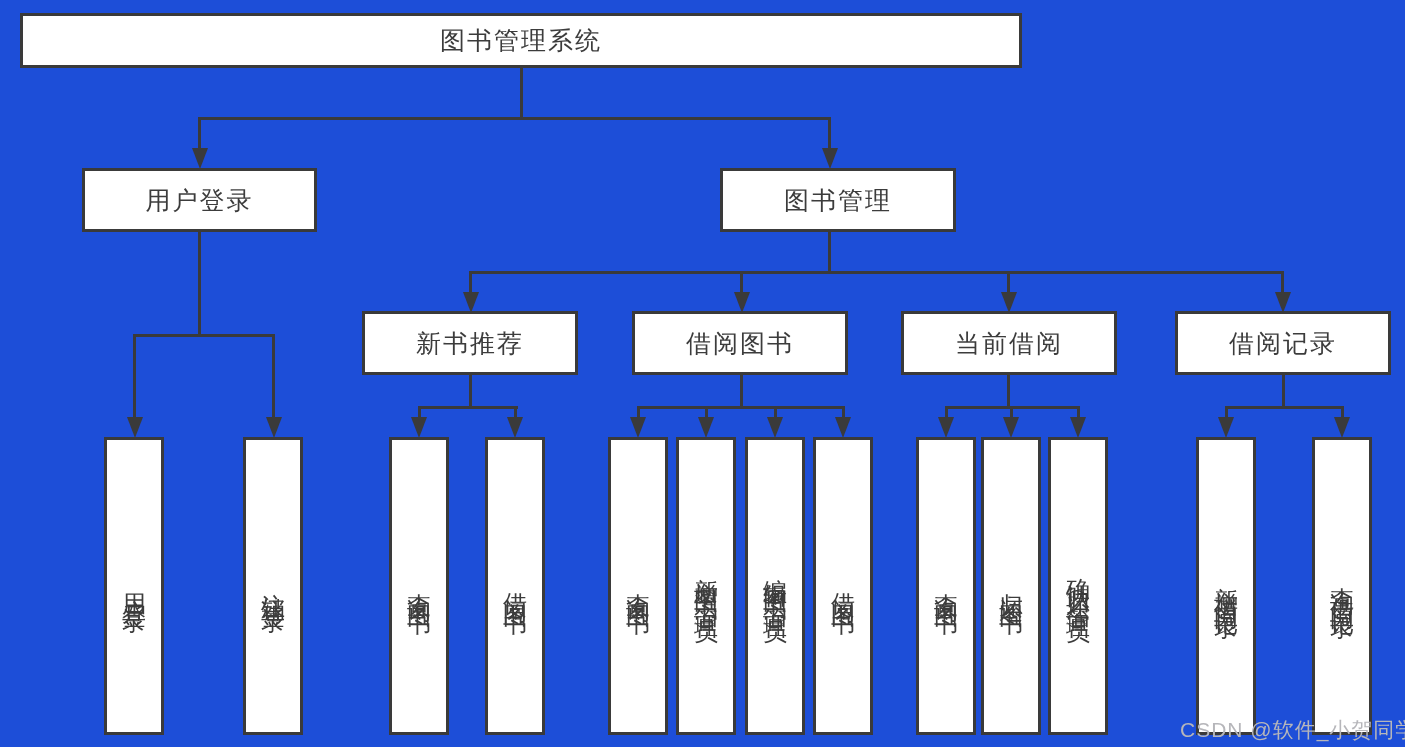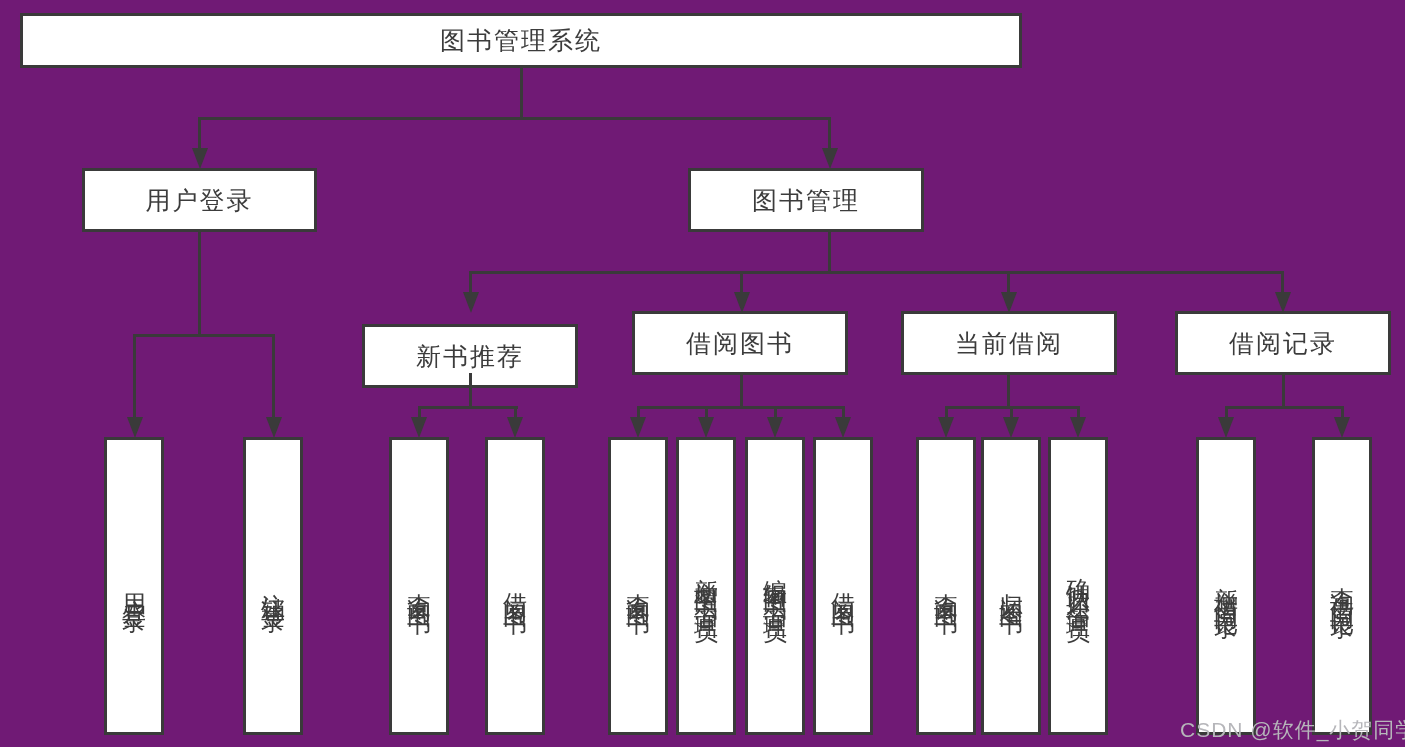--- a/index.html
+++ b/index.html
@@ -1,19 +1,19 @@
 <!DOCTYPE html>
 <html><head>
 <meta charset="utf-8">
 <style>
   html,body{margin:0;padding:0;background:#ffffff;}
   .canvas{
     position:relative;
     width:1405px;height:747px;
-    background:#701a75;
+    background:#1d4ed8;
     font-family:"Liberation Sans","DejaVu Sans",sans-serif;
     overflow:hidden;
   }
   .box{
     position:absolute;
     box-sizing:border-box;
     border:3px solid #3a3a3a;
     background:#ffffff;
     display:flex;align-items:center;justify-content:center;
     color:#3c3c3c;
@@ -53,23 +53,23 @@
   }
 </style>
 </head>
 <body>
 
 <div class="canvas">
 
   <div class="box" style="left:20px;top:13px;width:1002px;height:55px">图书管理系统</div>
 
   <div class="box" style="left:82px;top:168px;width:235px;height:64px">用户登录</div>
-  <div class="box" style="left:688px;top:168px;width:236px;height:64px">图书管理</div>
+  <div class="box" style="left:720px;top:168px;width:236px;height:64px">图书管理</div>
 
-  <div class="box" style="left:362px;top:324px;width:216px;height:64px">新书推荐</div>
+  <div class="box" style="left:362px;top:311px;width:216px;height:64px">新书推荐</div>
   <div class="box" style="left:632px;top:311px;width:216px;height:64px">借阅图书</div>
   <div class="box" style="left:1175px;top:311px;width:216px;height:64px">借阅记录</div>
   <div class="box" style="left:901px;top:311px;width:216px;height:64px">当前借阅</div>
 
   <div class="vbox" style="left:104px;top:437px;width:60px;height:298px">用户登录</div>
   <div class="vbox" style="left:243px;top:437px;width:60px;height:298px">注销登录</div>
 
   <div class="vbox" style="left:389px;top:437px;width:60px;height:298px">查询图书</div>
   <div class="vbox" style="left:485px;top:437px;width:60px;height:298px">借阅图书</div>
 

